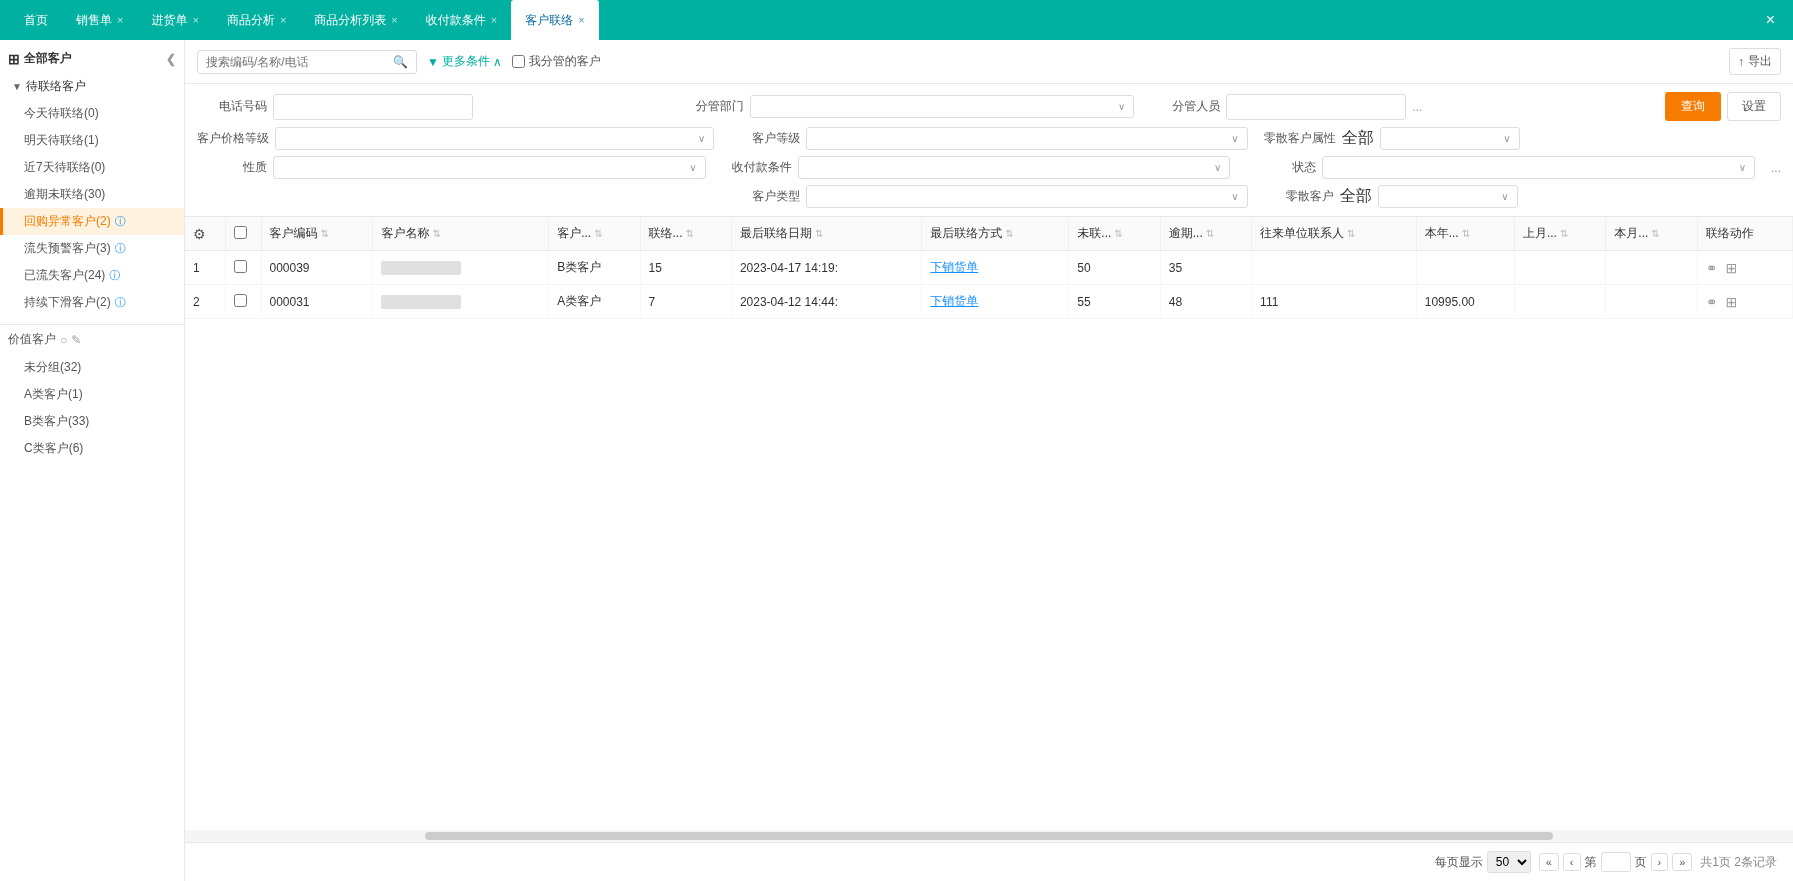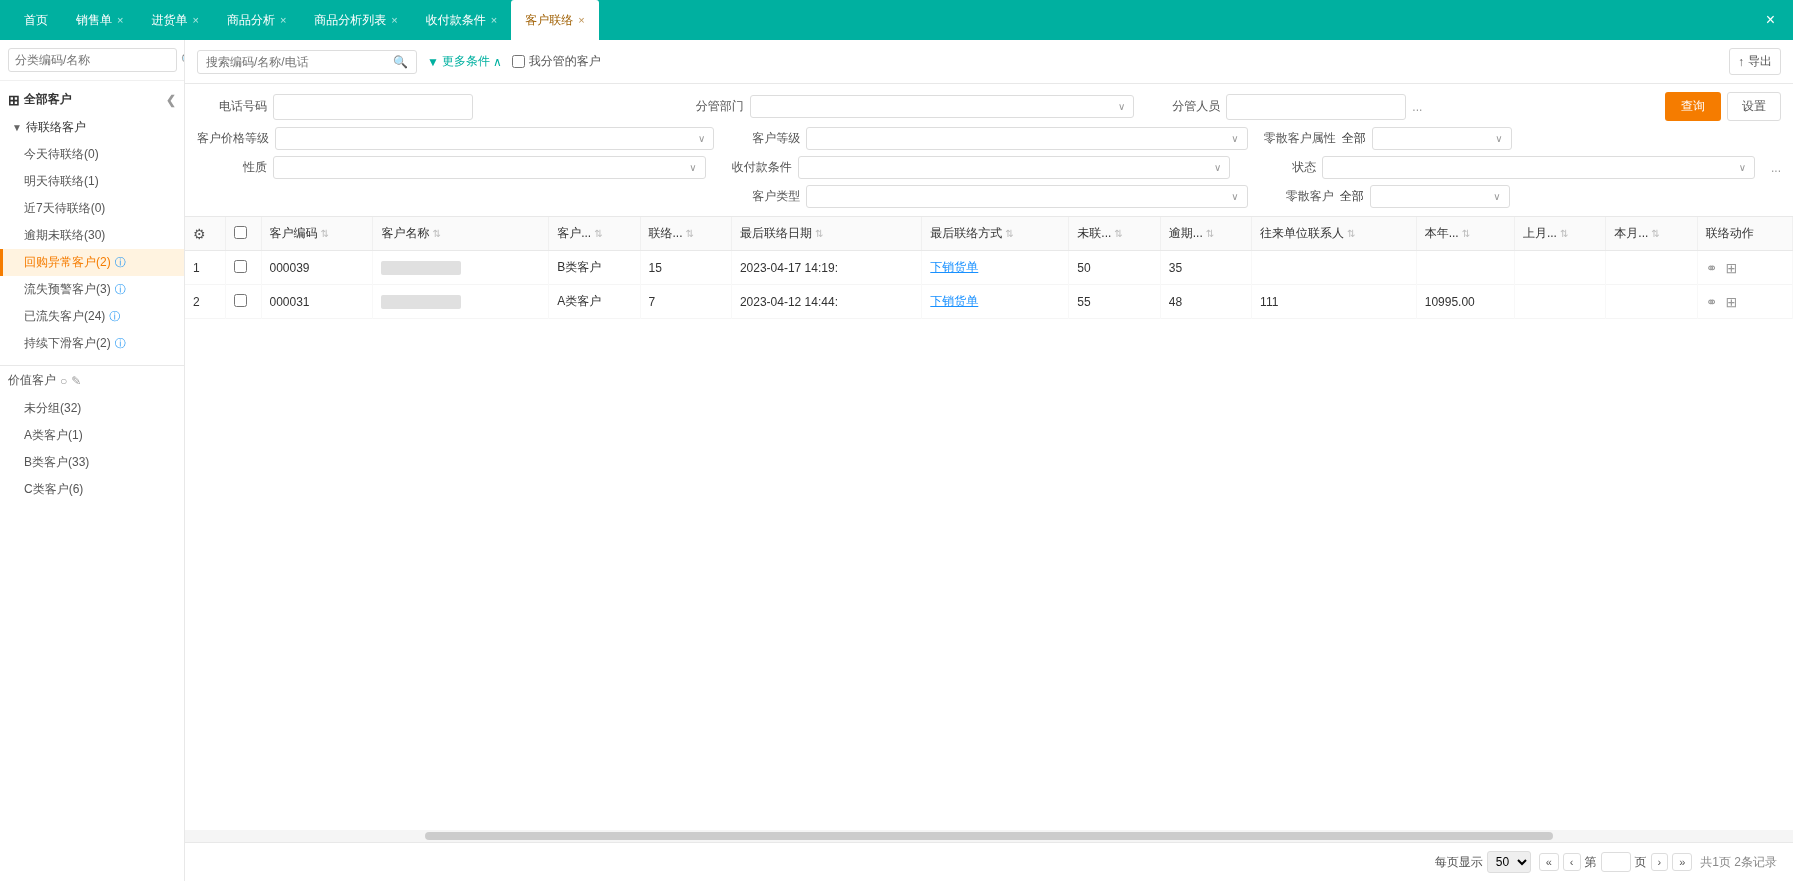--- a/index.html
+++ b/index.html
@@ -9,21 +9,21 @@
     .top-nav {
       display: flex; align-items: center;
       background: #00b0a0; height: 40px; padding: 0 10px;
       color: white;
     }
     .top-nav .nav-item {
       padding: 0 14px; height: 40px; display: flex; align-items: center;
       cursor: pointer; font-size: 13px; color: white; white-space: nowrap;
     }
     .top-nav .nav-item.active {
-      background: white; color: #a16207; border-radius: 3px 3px 0 0;
+      background: white; color: #0369a1; border-radius: 3px 3px 0 0;
     }
     .top-nav .nav-item .close-x {
       margin-left: 5px; font-size: 11px; opacity: 0.7;
     }
     .top-nav .spacer { flex: 1; }
     .top-nav .close-btn {
       color: white; font-size: 16px; cursor: pointer; padding: 0 8px;
     }
 
     
@@ -139,21 +139,21 @@
     }
     .filter-select {
       flex: 1; border: 1px solid #ddd; border-radius: 3px;
       padding: 5px 8px; font-size: 12px; outline: none;
       background: white; cursor: pointer;
       display: flex; align-items: center; justify-content: space-between;
       min-width: 140px;
     }
     .filter-select .sel-text { color: #333; }
     .filter-select .chevron { color: #999; font-size: 10px; }
-    .filter-text-label { color: #333; font-size: 12px; white-space: nowrap; }
+    .filter-text-label { color: #333; font-size: 16px; white-space: nowrap; }
     .filter-btn-group { display: flex; gap: 6px; padding-left: 38px; }
     .btn-query {
       background: #f57c00; color: white; border: none;
       border-radius: 3px; padding: 5px 16px; cursor: pointer; font-size: 12px;
     }
     .btn-settings {
       background: white; color: #555; border: 1px solid #ddd;
       border-radius: 3px; padding: 5px 14px; cursor: pointer; font-size: 12px;
     }
     .filter-more { color: #999; cursor: pointer; }
@@ -252,24 +252,20 @@
     <span>客户联络</span>
     <span class="close-x">×</span>
   </div>
   <div class="spacer"></div>
   <div class="close-btn">×</div>
 </div>
 
 <div class="main-layout">
 
   <div class="sidebar">
-    <div class="sidebar-search">
-      <input type="text" placeholder="分类编码/名称" style="">
-      <span class="search-icon">🔍</span>
-    </div>
     <div class="sidebar-tree">
       <div class="tree-header">
         <span class="icon">⊞</span>
         <span>全部客户</span>
         <span class="collapse-btn">❮</span>
       </div>
       <div class="tree-section-title">
         <span class="arrow">▼</span>
         <span>待联络客户</span>
       </div>

